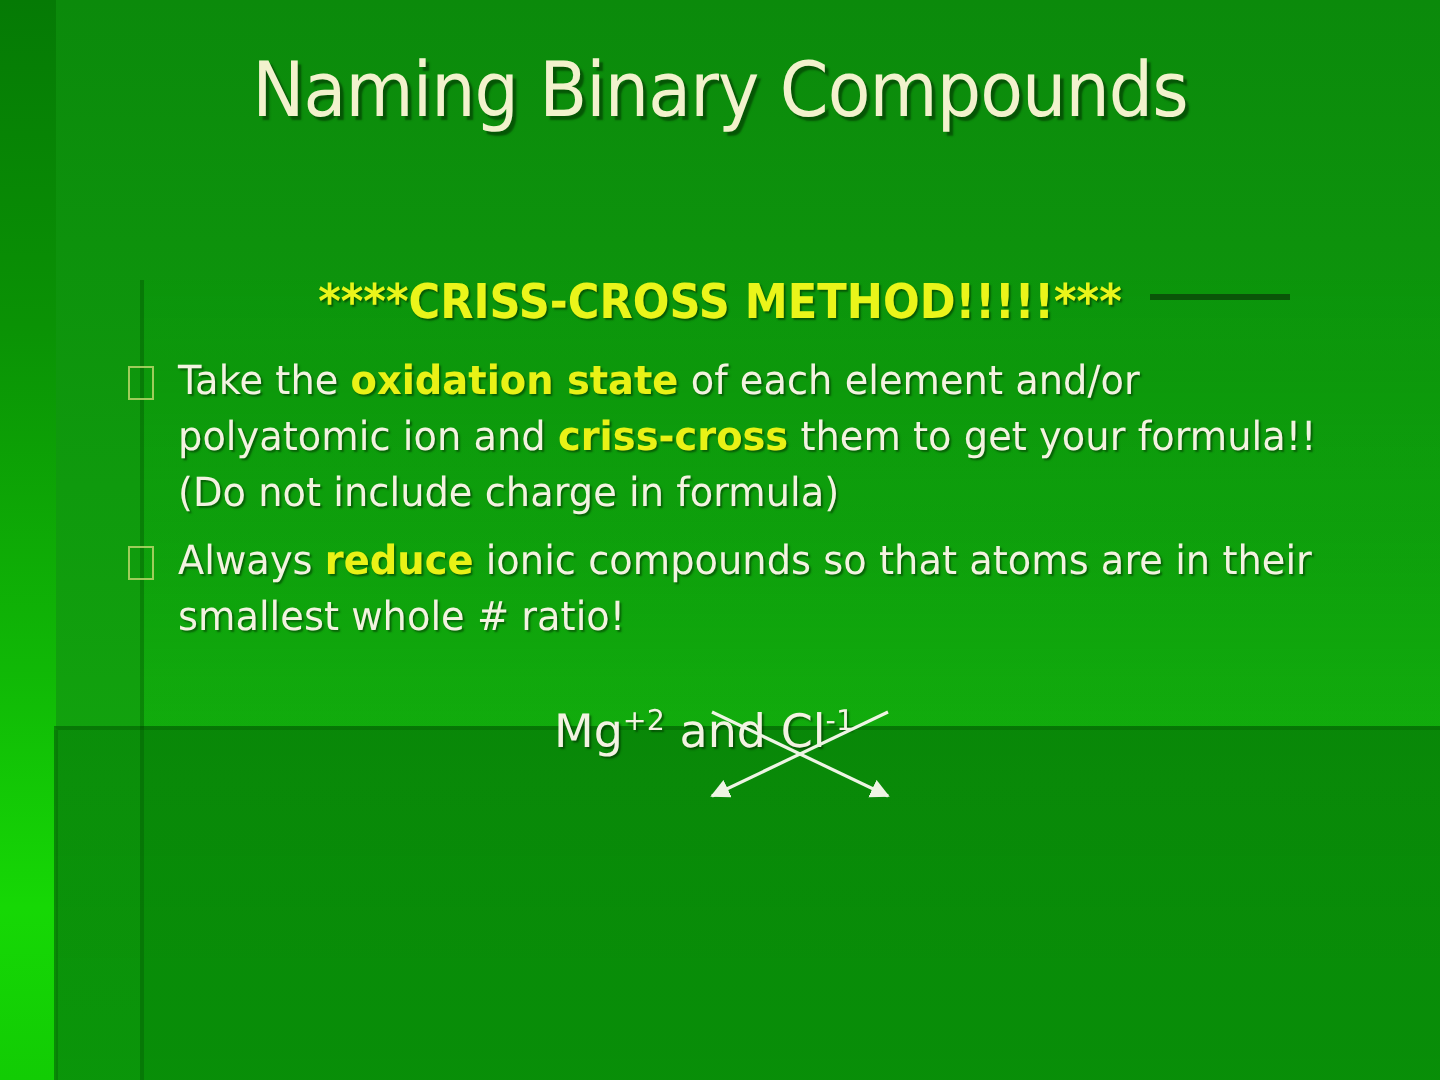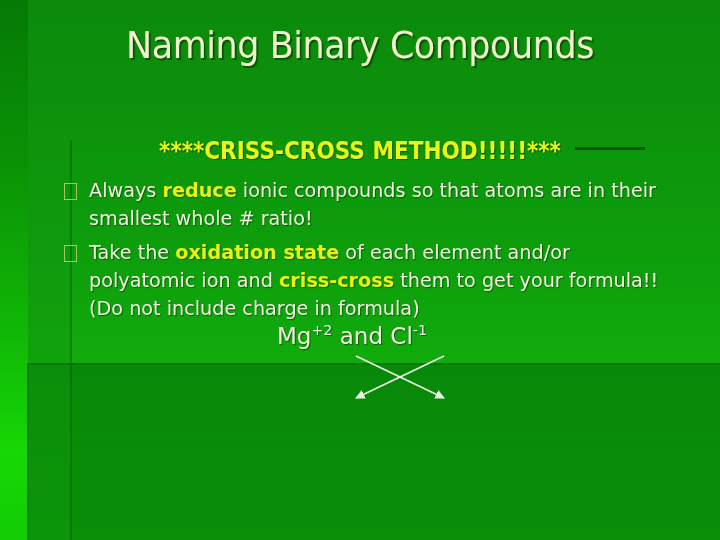--- a/index.html
+++ b/index.html
@@ -143,21 +143,21 @@
   }
   .hl {
     color: #e9f216;
     font-weight: bold;
   }
 
   
   .eq-top {
     position: absolute;
     left: 0;
-    top: 316px;
+    top: 347px;
     width: 704px;
     text-align: center;
     font-family: "DejaVu Sans", sans-serif;
     font-size: 23px;
     line-height: 28px;
     color: #f3f3e2;
     text-shadow: 1px 1px 1px rgba(0,45,0,0.6);
   }
   .eq-top sup { font-size: 0.62em; vertical-align: super; }
 
@@ -205,28 +205,28 @@
 
   <div class="title">Naming Binary Compounds</div>
 
   <div class="subtitle">****CRISS-CROSS METHOD!!!!!***</div>
 
   <div class="bullets">
 
     <div class="bullet-row">
       <span class="bullet-marker"></span>
       <span class="bullet-text">
-        <span>Always </span><span class="hl">reduce</span><span> ionic compounds so that atoms are in their smallest whole # ratio!</span>
+        <span>Take the </span><span class="hl">oxidation state</span><span> of each element and/or polyatomic ion and </span><span class="hl">criss-cross</span><span> them to get your formula!! (Do not include charge in formula)</span>
       </span>
     </div>
 
     <div class="bullet-row">
       <span class="bullet-marker"></span>
       <span class="bullet-text">
-        <span>Take the </span><span class="hl">oxidation state</span><span> of each element and/or polyatomic ion and </span><span class="hl">criss-cross</span><span> them to get your formula!! (Do not include charge in formula)</span>
+        <span>Always </span><span class="hl">reduce</span><span> ionic compounds so that atoms are in their smallest whole # ratio!</span>
       </span>
     </div>
 
   </div>
 
   <div class="eq-top">
     <span>Mg</span><sup>+2</sup><span> and </span><span>Cl</span><sup>-1</sup>
   </div>
 
   <div class="arrows">

